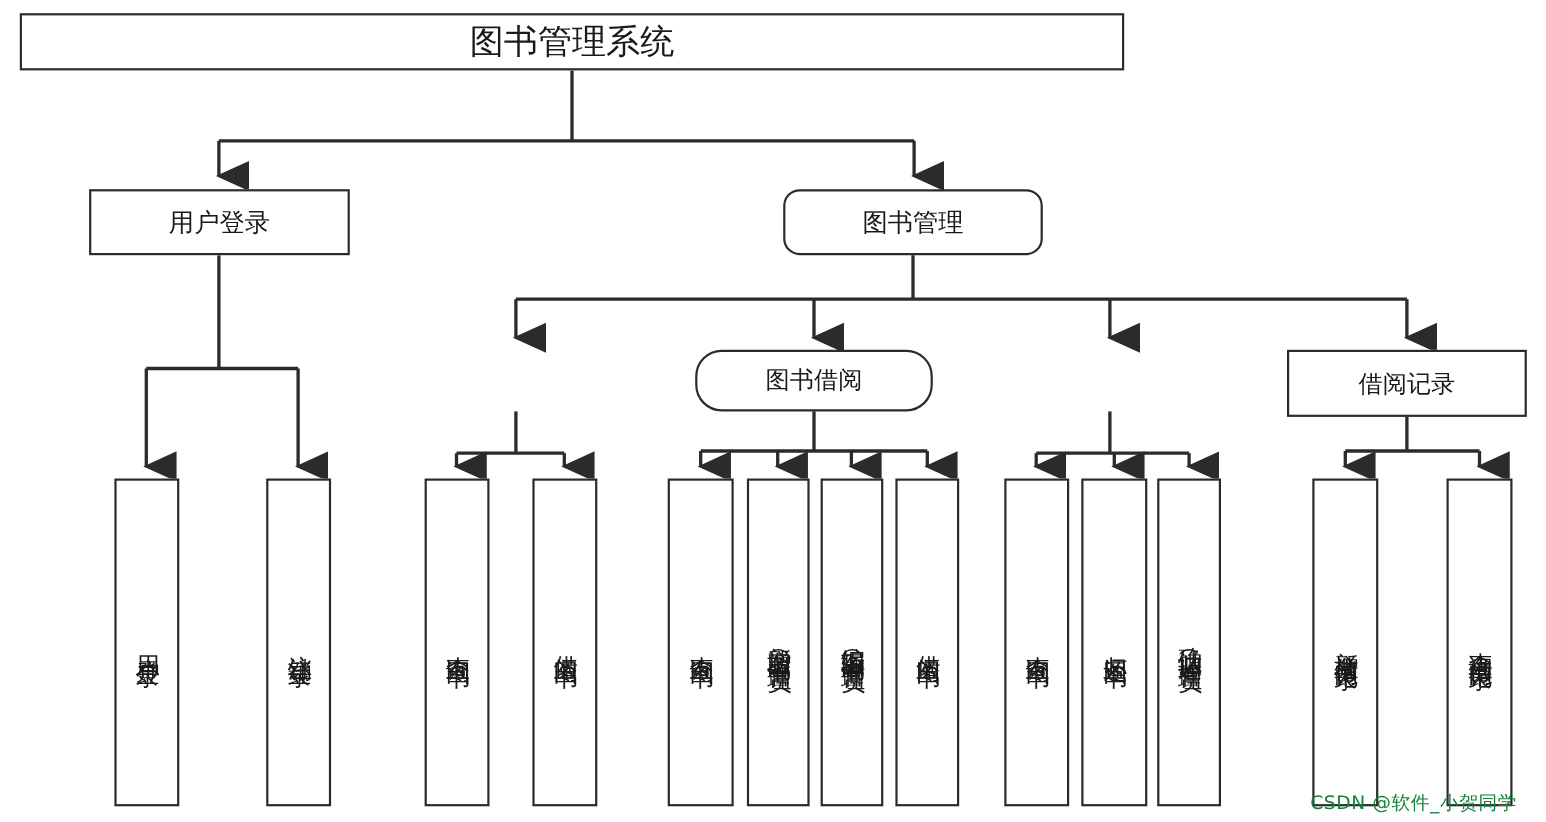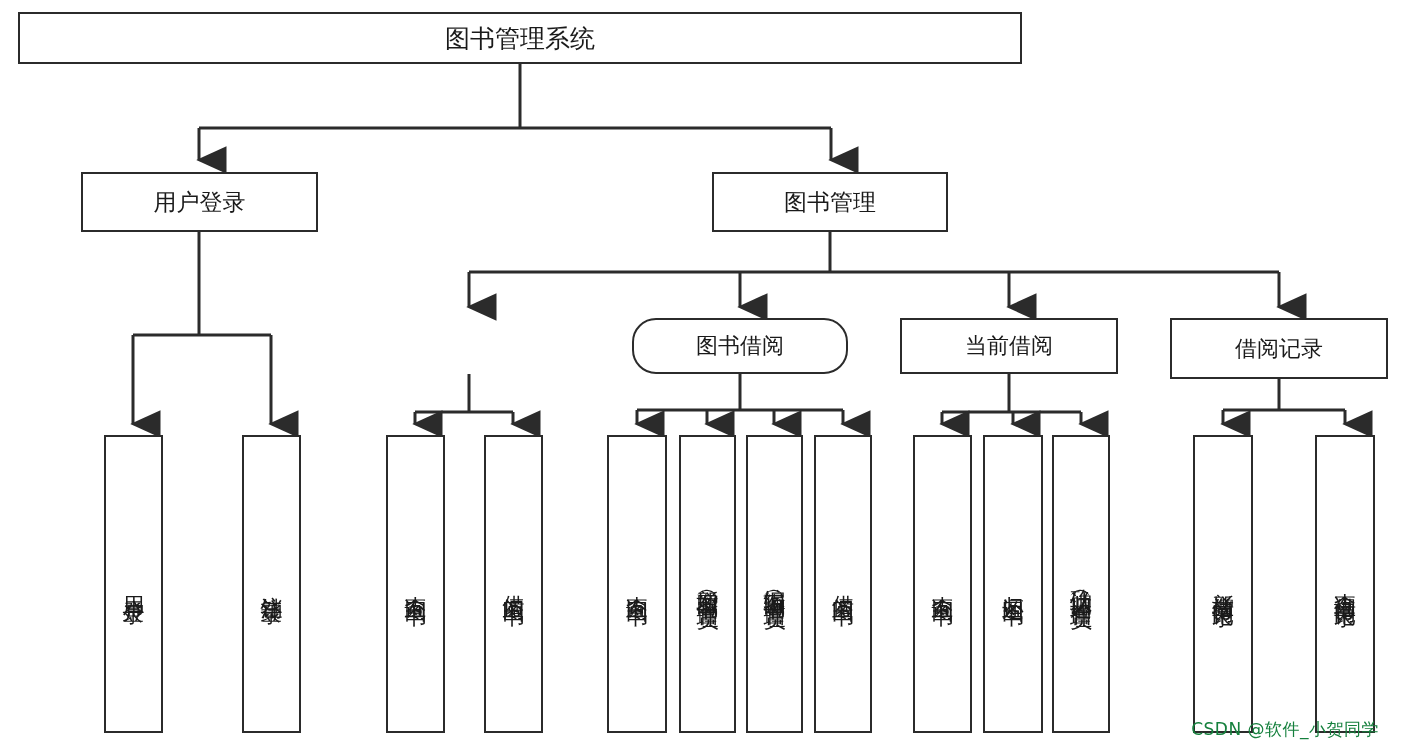--- a/index.html
+++ b/index.html
@@ -29,21 +29,21 @@
     position: absolute;
     box-sizing: border-box;
     border: 2px solid #2b2b2b;
     background: #ffffff;
     display: flex;
     align-items: center;
     justify-content: center;
     color: #1a1a1a;
   }
   .node.root {
-    font-size: 25px;
+    font-size: 31px;
   }
   .node.l2 {
     font-size: 23px;
   }
   .node.l3 {
     font-size: 22px;
   }
   .node.leaf {
     font-size: 22px;
     align-items: center;
@@ -120,24 +120,23 @@
       <path d="M 1279 374 L 1279 410"></path>
       <path d="M 1223 410 L 1345 410"></path>
       <path d="M 1223 410 L 1223 424" marker-end="url(#arrow)"></path>
       <path d="M 1345 410 L 1345 424" marker-end="url(#arrow)"></path>
     </g>
   </svg>
 
   <div class="node root" style="left: 18px; top: 12px; width: 1004px; height: 52px;">图书管理系统</div>
 
   <div class="node l2" style="left: 81px; top: 172px; width: 237px; height: 60px;">用户登录</div>
-  <div class="node l2" style="left: 712px; top: 172px; width: 236px; height: 60px;">图书管理</div>
+  <div class="node l2" style="left: 712px; top: 172px; width: 236px; height: 60px; border-radius: 15px;">图书管理</div>
 
   <div class="node l3" style="left: 632px; top: 318px; width: 216px; height: 56px; border-radius: 24px;">图书借阅</div>
-  <div class="node l3" style="left: 900px; top: 318px; width: 218px; height: 56px;">当前借阅</div>
   <div class="node l3" style="left: 1170px; top: 318px; width: 218px; height: 61px; text-align: center;">借阅记录</div>
 
   <div class="node leaf" style="left: 104px; top: 435px; width: 59px; height: 298px;">
     <span class="vtext">用户登录</span>
   </div>
   <div class="node leaf" style="left: 242px; top: 435px; width: 59px; height: 298px;">
     <span class="vtext">注销登录</span>
   </div>
   <div class="node leaf" style="left: 386px; top: 435px; width: 59px; height: 298px;">
     <span class="vtext">查询图书</span>

